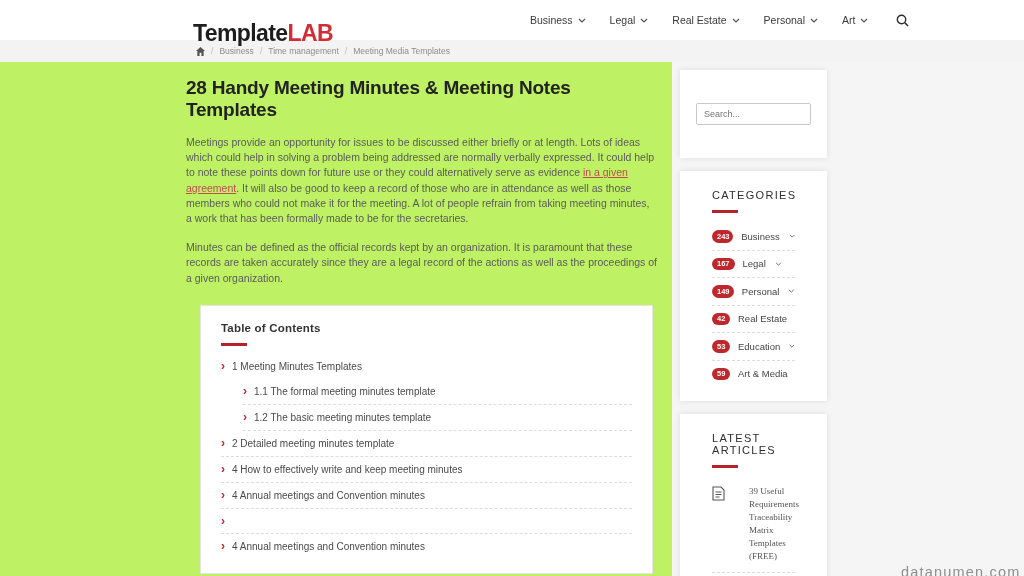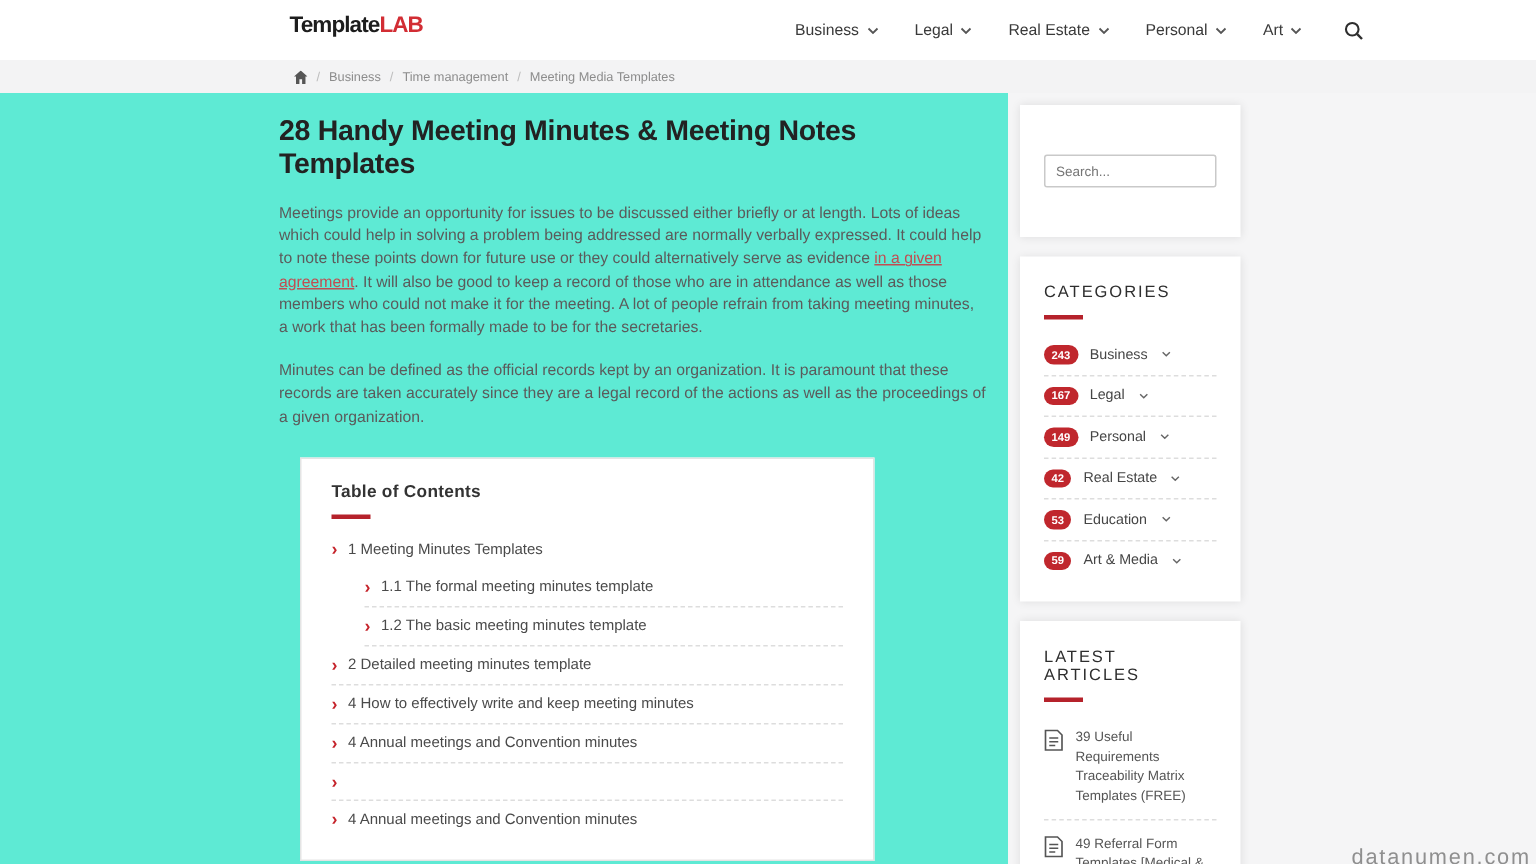--- a/index.html
+++ b/index.html
@@ -5,60 +5,60 @@
   * { margin:0; padding:0; box-sizing:border-box; }
   html,body { width:1024px; height:576px; }
   body {
     position:relative; overflow:hidden;
     background:#f5f5f6;
     font-family:"Liberation Sans", sans-serif;
     -webkit-font-smoothing:antialiased;
   }
   
   .header { position:absolute; top:0; left:0; width:1024px; height:40px; background:#fff; z-index:5; }
-  .logo { position:absolute; left:193px; top:8px; font-size:15px; font-weight:bold; letter-spacing:-0.6px; color:#1d1d1d; cursor:pointer; }
+  .logo { position:absolute; left:193px; top:20px; font-size:23px; font-weight:bold; letter-spacing:-0.6px; color:#1d1d1d; cursor:pointer; }
   .logo .red { color:#d22d34; }
   .nav { position:absolute; left:530px; top:0; height:40px; display:flex; align-items:center; gap:24px; }
   .nav-item { display:flex; align-items:center; gap:5px; font-size:10.5px; color:#3a3a3a; cursor:pointer; white-space:nowrap; }
   .nav-item svg { margin-top:1px; }
   .hdr-search { margin-left:4px; cursor:pointer; display:flex; align-items:center; }
   
   .crumbbar { position:absolute; top:40px; left:0; width:1024px; height:22px; background:#f3f3f4; display:flex; align-items:center; padding-left:196px; font-size:8.5px; color:#909090; z-index:4; }
   .crumb { color:#8c8c8c; cursor:pointer; }
   .crumb.current { cursor:default; }
   .crumb-sep { color:#bcbcbc; margin:0 6px; }
   .home-ico { display:flex; align-items:center; color:#555; }
   
-  .article { position:absolute; top:62px; left:0; width:672px; height:514px; background:#5eead4; padding-left:186px; }
+  .article { position:absolute; top:62px; left:0; width:672px; height:514px; background:#bef264; padding-left:186px; }
   .page-title { margin-top:15px; font-size:19px; font-weight:bold; color:#222; letter-spacing:-0.2px; width:480px; }
   .para { width:472px; font-size:10.5px; line-height:15.2px; color:#5b5b5b; margin-top:14px; }
   .para a, .redlink { color:#c14d52; text-decoration:underline; cursor:pointer; }
   
-  .toc { margin:19px 0 0 14px; width:383px; border:1px solid #e4e4e4; background:#fff; padding:16px 20px 14px; }
+  .toc { margin:19px 0 0 14px; width:453px; border:1px solid #e4e4e4; background:#fff; padding:16px 20px 14px; }
   .toc-title { font-size:11.5px; font-weight:bold; color:#333; letter-spacing:0.2px; }
   .redbar { width:26px; height:3px; background:#b5222b; margin-top:9px; }
   .toc-list { margin-top:8px; }
   .toc-row { display:flex; align-items:center; padding:7px 0; font-size:10px; color:#4a4a4a; cursor:pointer; }
   .toc-row.lvl1 { margin-left:22px; }
   .toc-row.divider { border-bottom:1px dashed #ddd; }
   .toc-chev { color:#c5232b; font-weight:bold; font-size:12px; line-height:10px; margin-right:7px; }
   
   .sidebar { position:absolute; left:680px; top:70px; width:147px; }
-  .card { background:#fff; box-shadow:0 0 6px rgba(0,0,0,0.10); margin-bottom:13px; padding:14px 16px; }
+  .card { background:#fff; box-shadow:0 0 6px rgba(0,0,0,0.10); margin-bottom:13px; padding:14px 32px; }
   .card.search-card { padding:33px 16px; }
   .search-input { width:100%; height:22px; border:1px solid #c9c9c9; border-radius:2px; font-size:9px; color:#777; padding:0 7px; font-family:"Liberation Sans", sans-serif; outline:none; background:#fff; }
   .side-head { font-size:11px; letter-spacing:1.3px; color:#2e2e2e; margin-top:4px; }
   .cat-list { margin-top:10px; }
   .cat-row { display:flex; align-items:center; gap:8px; padding:7px 0; cursor:pointer; }
   .cat-row.divider { border-bottom:1px dashed #ddd; }
   .badge { background:#c0272d; color:#fff; font-size:7.5px; font-weight:bold; border-radius:8px; padding:2.5px 5px; min-width:18px; text-align:center; line-height:1; }
   .cat-label { font-size:9.5px; color:#454545; white-space:nowrap; }
   .cat-row svg { margin-left:1px; }
   .art-list { margin-top:8px; }
-  .art-row { display:flex; gap:8px; padding:9px 0; cursor:pointer; }
+  .art-row { display:flex; gap:24px; padding:9px 0; cursor:pointer;font-family:Liberation Serif, serif; }
   .art-row.divider { border-bottom:1px dashed #ddd; }
   .art-title { font-size:9px; line-height:13px; color:#555; }
   .doc-ico { flex:0 0 auto; margin-top:1px; }
   
   .watermark { position:absolute; left:901px; top:564px; font-size:14.5px; letter-spacing:1.2px; color:#8f8f8f; z-index:6; }
 </style>
 </head>
 <body>
 
 <div class="header">

